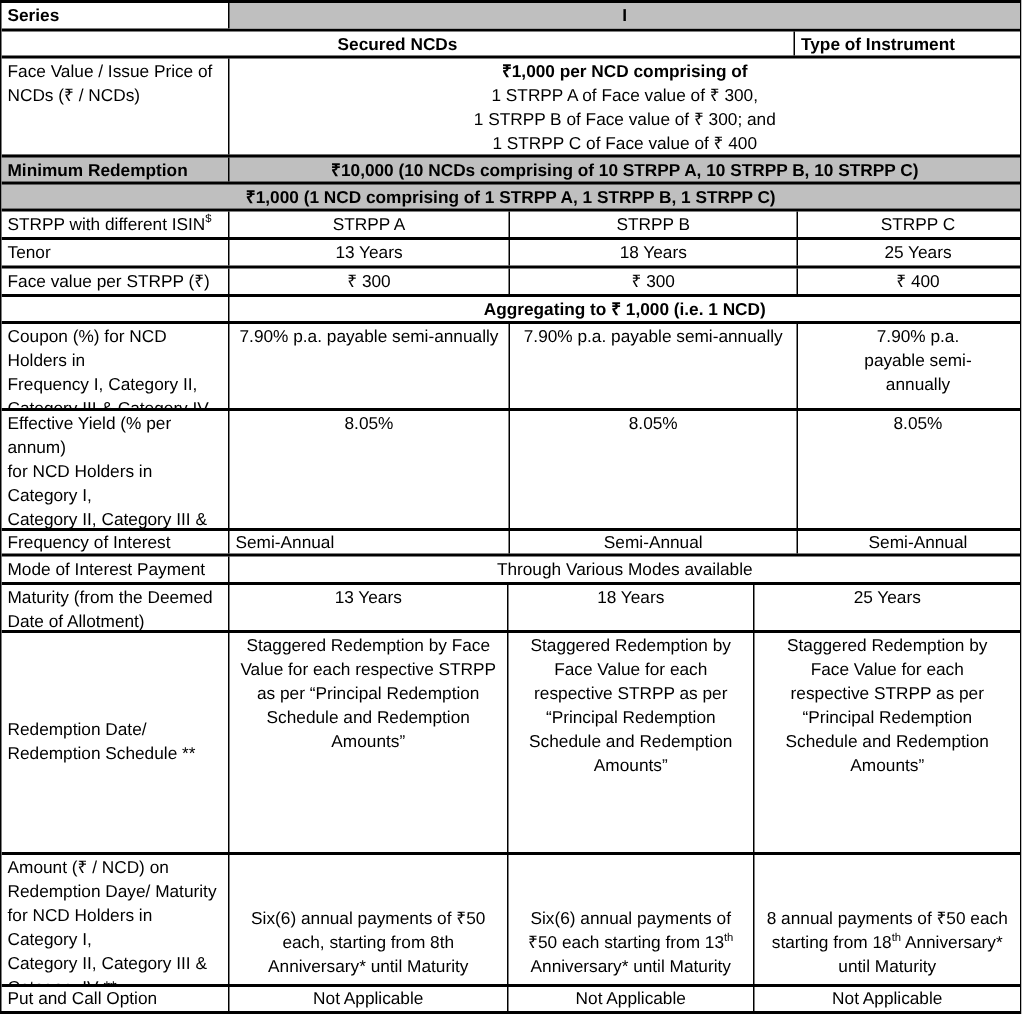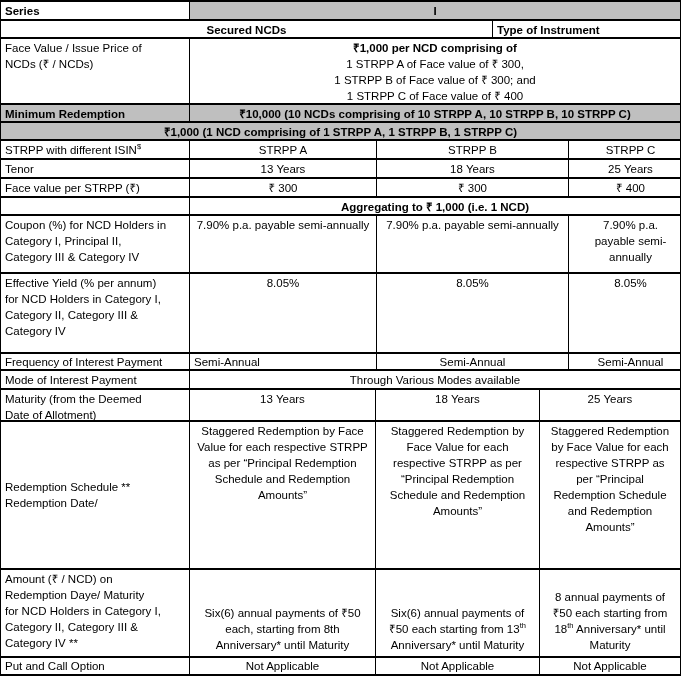--- a/index.html
+++ b/index.html
@@ -13,21 +13,21 @@
     font-size:11.5px;color:#000;line-height:16px;
     overflow:hidden;
   }
   .row{display:flex;box-sizing:border-box;border-top:2px solid #000;}
   .row:first-child{border-top:none;}
   .cell{
     box-sizing:border-box;border-left:1px solid #000;
     padding:1px 4px;text-align:center;overflow:hidden;
   }
   .cell:first-child{border-left:none;}
-  .label{width:188px;flex:none;text-align:left;}
+  .label{width:151px;flex:none;text-align:left;}
   .rest{flex:1;}
   .mid-a{width:187px;flex:none;}
   .mid-b{width:192px;flex:none;}
   .mid-c{flex:1;padding-left:24px;padding-right:12px;}
   .low-a{width:186px;flex:none;}
   .low-b{width:164px;flex:none;}
   .low-c{flex:1;}
   .bold{font-weight:bold;}
   .gray{background:#bfbfbf;}
   .vmid-left{display:flex;align-items:center;justify-content:flex-start;}
@@ -96,21 +96,21 @@
   </div>
 
   <div class="row" style="height:18px">
     <div class="cell label"></div>
     <div class="cell rest bold">Aggregating to ₹ 1,000 (i.e. 1 NCD)</div>
   </div>
 
   <div class="row" style="height:58px">
     <div class="cell label">
       <span class="line">Coupon (%) for NCD Holders in</span>
-      <span class="line">Category I, Principal II,</span>
+      <span class="line">Frequency I, Category II,</span>
       <span class="line">Category III &amp; Category IV</span>
     </div>
     <div class="cell mid-a">7.90% p.a. payable semi-annually</div>
     <div class="cell mid-b">7.90% p.a. payable semi-annually</div>
     <div class="cell mid-c">
       <span class="line">7.90% p.a.</span>
       <span class="line">payable semi-</span>
       <span class="line">annually</span>
     </div>
   </div>
@@ -145,22 +145,22 @@
       <span class="line">Date of Allotment)</span>
     </div>
     <div class="cell low-a">13 Years</div>
     <div class="cell low-b">18 Years</div>
     <div class="cell low-c">25 Years</div>
   </div>
 
   <div class="row" style="height:148px">
     <div class="cell label vmid-left">
       <div>
+        <span class="line">Redemption Date/</span>
         <span class="line">Redemption Schedule **</span>
-        <span class="line">Redemption Date/</span>
       </div>
     </div>
     <div class="cell low-a">Staggered Redemption by Face Value for each respective STRPP as per “Principal Redemption Schedule and Redemption Amounts”</div>
     <div class="cell low-b">Staggered Redemption by Face Value for each respective STRPP as per “Principal Redemption Schedule and Redemption Amounts”</div>
     <div class="cell low-c" style="padding-left:10px;padding-right:10px">Staggered Redemption by Face Value for each respective STRPP as per “Principal Redemption Schedule and Redemption Amounts”</div>
   </div>
 
   <div class="row" style="height:88px">
     <div class="cell label">
       <span class="line">Amount (₹ / NCD) on</span>

